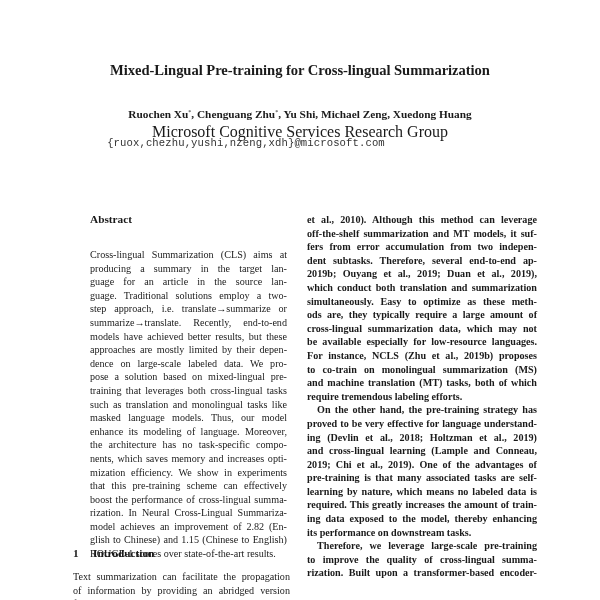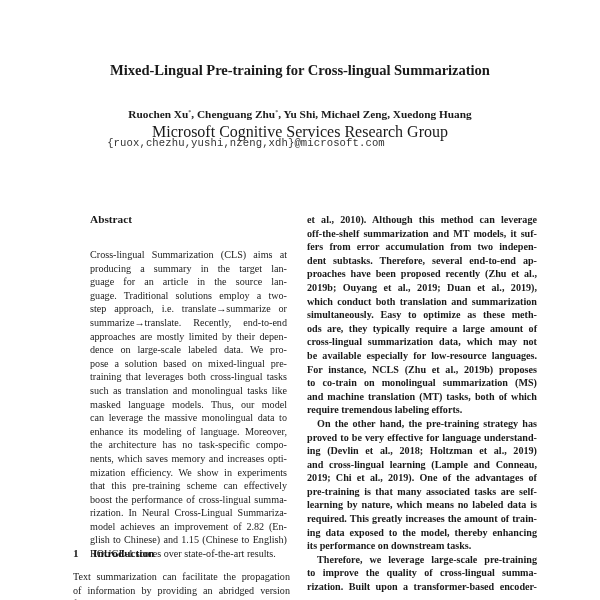--- a/index.html
+++ b/index.html
@@ -37,27 +37,27 @@
 <div id="email" class="abs">{ruox,chezhu,yushi,nzeng,xdh}@microsoft.com</div>
 
 <div id="abstract-heading" class="abs">Abstract</div>
 <div id="abstract-body" class="abs para">
     <span class="ln">Cross-lingual Summarization (CLS) aims at</span>
     <span class="ln">producing a summary in the target lan-</span>
     <span class="ln">guage for an article in the source lan-</span>
     <span class="ln">guage. Traditional solutions employ a two-</span>
     <span class="ln">step approach, i.e. translate→summarize or</span>
     <span class="ln">summarize→translate. Recently, end-to-end</span>
+    <span class="ln">models have achieved better results, but these</span>
     <span class="ln">approaches are mostly limited by their depen-</span>
     <span class="ln">dence on large-scale labeled data. We pro-</span>
     <span class="ln">pose a solution based on mixed-lingual pre-</span>
     <span class="ln">training that leverages both cross-lingual tasks</span>
     <span class="ln">such as translation and monolingual tasks like</span>
     <span class="ln">masked language models. Thus, our model</span>
-    <span class="ln">can leverage the massive monolingual data to</span>
     <span class="ln">enhance its modeling of language. Moreover,</span>
     <span class="ln">the architecture has no task-specific compo-</span>
     <span class="ln">nents, which saves memory and increases opti-</span>
     <span class="ln">mization efficiency. We show in experiments</span>
     <span class="ln">that this pre-training scheme can effectively</span>
     <span class="ln">boost the performance of cross-lingual summa-</span>
     <span class="ln">rization. In Neural Cross-Lingual Summariza-</span>
     <span class="ln">model achieves an improvement of 2.82 (En-</span>
     <span class="ln">glish to Chinese) and 1.15 (Chinese to English)</span>
     <span class="ln last">ROUGE-1 scores over state-of-the-art results.</span>
@@ -69,21 +69,20 @@
     <span class="ln">of information by providing an abridged version</span>
     <span class="ln">for long articles and documents. Meanwhile, the</span>
   </div>
 
 <div id="right-col" class="abs para">
     <div>
       <span class="ln">et al., 2010). Although this method can leverage</span>
       <span class="ln">off-the-shelf summarization and MT models, it suf-</span>
       <span class="ln">fers from error accumulation from two indepen-</span>
       <span class="ln">dent subtasks. Therefore, several end-to-end ap-</span>
-      <span class="ln">proaches have been proposed recently (Zhu et al.,</span>
       <span class="ln">2019b; Ouyang et al., 2019; Duan et al., 2019),</span>
       <span class="ln">which conduct both translation and summarization</span>
       <span class="ln">simultaneously. Easy to optimize as these meth-</span>
       <span class="ln">ods are, they typically require a large amount of</span>
       <span class="ln">cross-lingual summarization data, which may not</span>
       <span class="ln">be available especially for low-resource languages.</span>
       <span class="ln">For instance, NCLS (Zhu et al., 2019b) proposes</span>
       <span class="ln">to co-train on monolingual summarization (MS)</span>
       <span class="ln">and machine translation (MT) tasks, both of which</span>
       <span class="ln last">require tremendous labeling efforts.</span>

